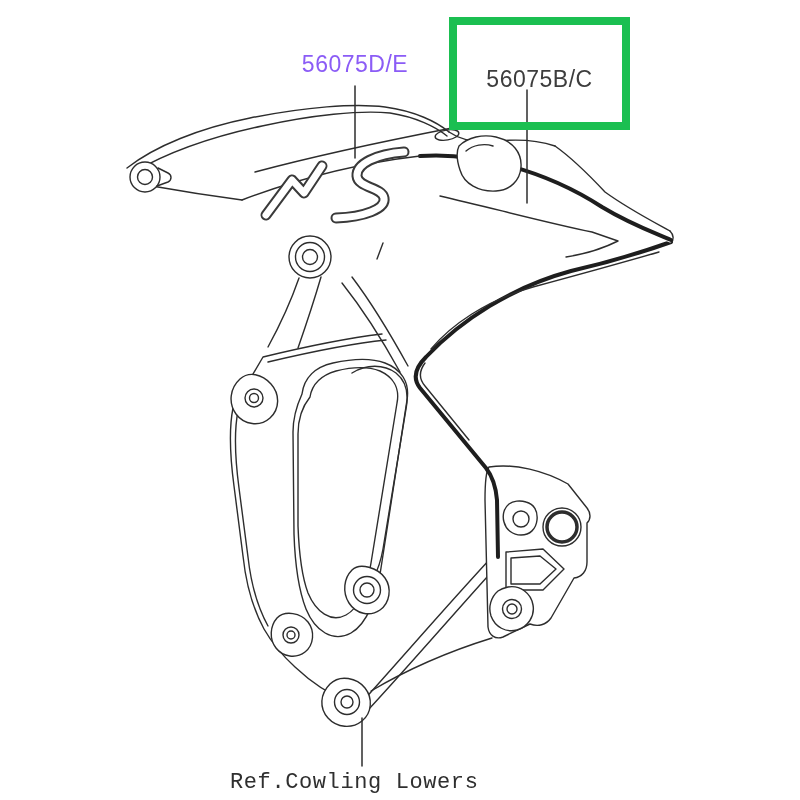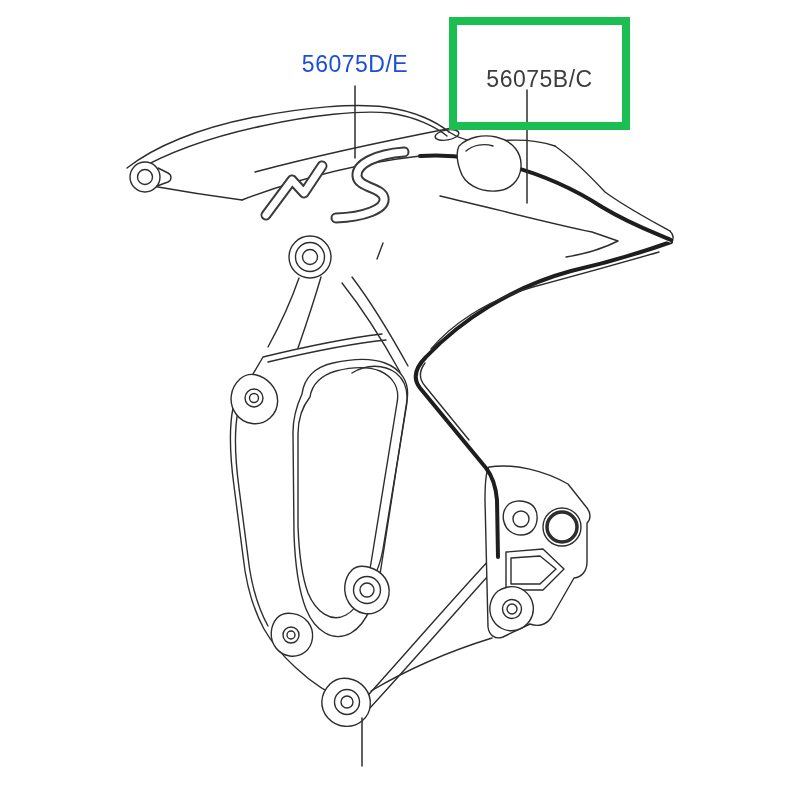--- a/index.html
+++ b/index.html
@@ -2,21 +2,21 @@
 <html><head>
 <meta charset="utf-8">
 <style>
   html,body{margin:0;padding:0;background:#ffffff;}
   .stage{
     position:relative;width:800px;height:800px;background:#ffffff;overflow:hidden;
     font-family:"Liberation Sans", sans-serif;
   }
   .stage svg{position:absolute;left:0;top:0;}
   .callout{
-    position:absolute;color:#1d4ed8;font-size:23px;letter-spacing:.5px;
+    position:absolute;color:#8b5cf6;font-size:23px;letter-spacing:.5px;
     text-align:center;white-space:nowrap;font-family:"Liberation Sans", sans-serif;
   }
   .callout-de{left:292px;top:51px;width:126px;}
   .highlight-box{
     position:absolute;left:449px;top:17px;width:181px;height:113px;
     box-sizing:border-box;border:8px solid #a16207;background:transparent;
     display:flex;align-items:center;justify-content:center;padding-top:12px;
   }
   .highlight-box .callout-bc{
     position:static;color:#3d3d3d;font-size:23px;letter-spacing:.5px;white-space:nowrap;
@@ -128,14 +128,15 @@
       <line x1="362" y1="718" x2="362" y2="766"></line>
     </g>
   </svg>
 
   <div class="highlight-box" style="border-color:#1bbf51">
     <span class="callout-bc">56075B/C</span>
   </div>
 
   <div class="callout callout-de">56075D/E</div>
 
+  <div class="callout-ref">Ref.Cowling Lowers</div>
 
 </div>
 
 </body></html>

